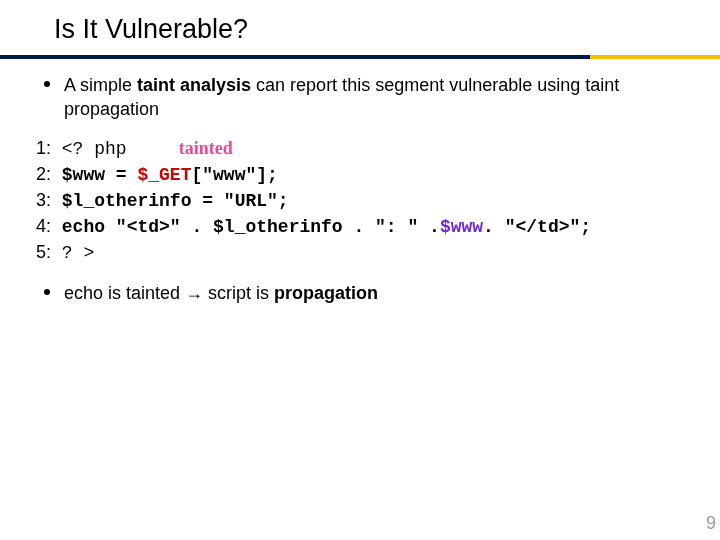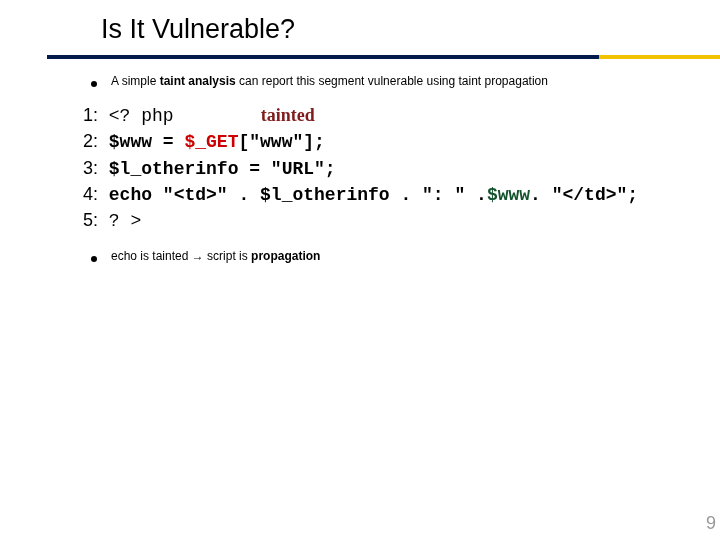--- a/index.html
+++ b/index.html
@@ -11,21 +11,20 @@
     font-family: Arial, Helvetica, sans-serif;
     color: #000;
     position: relative;
     overflow: hidden;
   }
   .slide {
     width: 720px;
     height: 540px;
     position: relative;
     box-sizing: border-box;
-    padding-left: 47px;
   }
   .title {
     font-size: 27px;
     font-weight: 400;
     color: #000;
     padding: 14px 0 10px 54px;
   }
   .divider {
     width: 100%;
     height: 4px;
@@ -40,41 +39,41 @@
     margin-bottom: 14px;
   }
   .bullet-dot {
     width: 6px; height: 6px;
     background: #000;
     border-radius: 50%;
     margin: 8px 14px 0 8px;
     flex: 0 0 auto;
   }
   .bullet-text {
-    font-size: 12px;
+    font-size: 18px;
     line-height: 1.35;
     color: #000;
   }
   .code-block {
     font-family: "Courier New", Courier, monospace;
     font-size: 18px;
     line-height: 1.4;
     margin: 6px 0 14px 0;
     white-space: pre;
   }
   .code-line { display: block; }
   .ln { font-family: Arial, Helvetica, sans-serif; }
   .tainted-label {
-    color: #7f1d1d;
+    color: #ec4899;
     font-weight: bold;
     font-family: "Times New Roman", Times, serif;
-    margin-left: 87px;
+    margin-left: 52px;
   }
   .kw-get { color: #cc0000; font-weight: bold; }
-  .kw-taint { color: #14532d; font-weight: bold; }
+  .kw-taint { color: #6d28d9; font-weight: bold; }
   .mono-inline { font-family: Liberation Sans, sans-serif; }
   .page-num {
     position: absolute;
     bottom: 6px;
     right: 4px;
     font-size: 18px;
     color: #999;
   }
 </style>
 </head>

